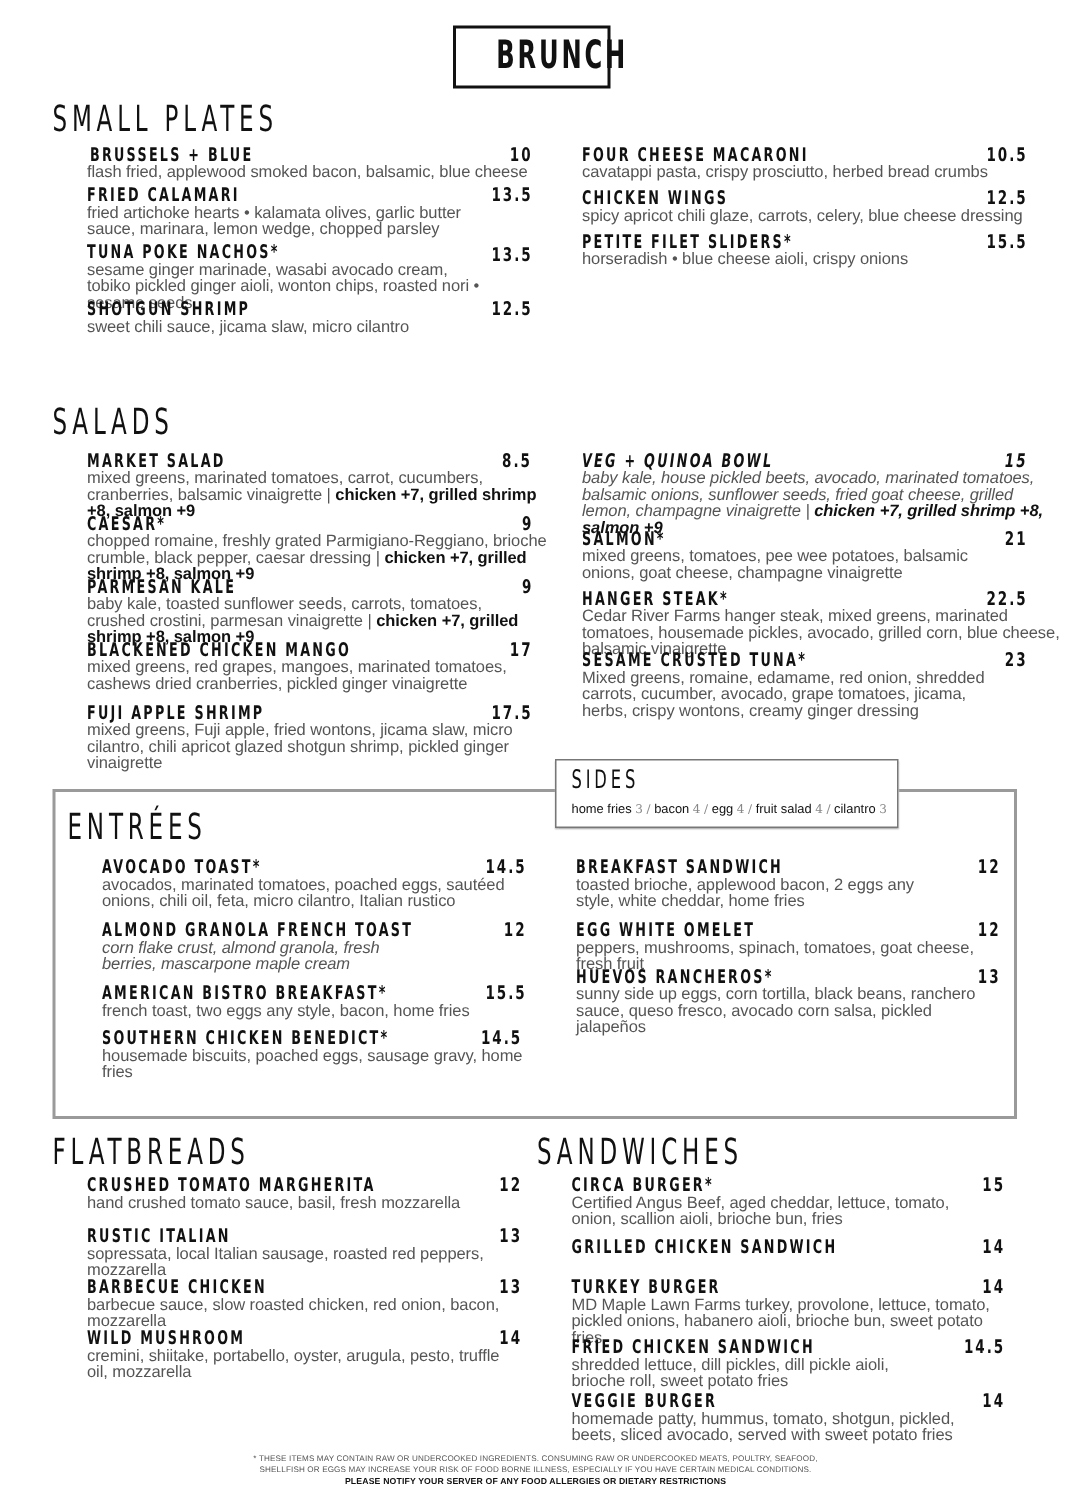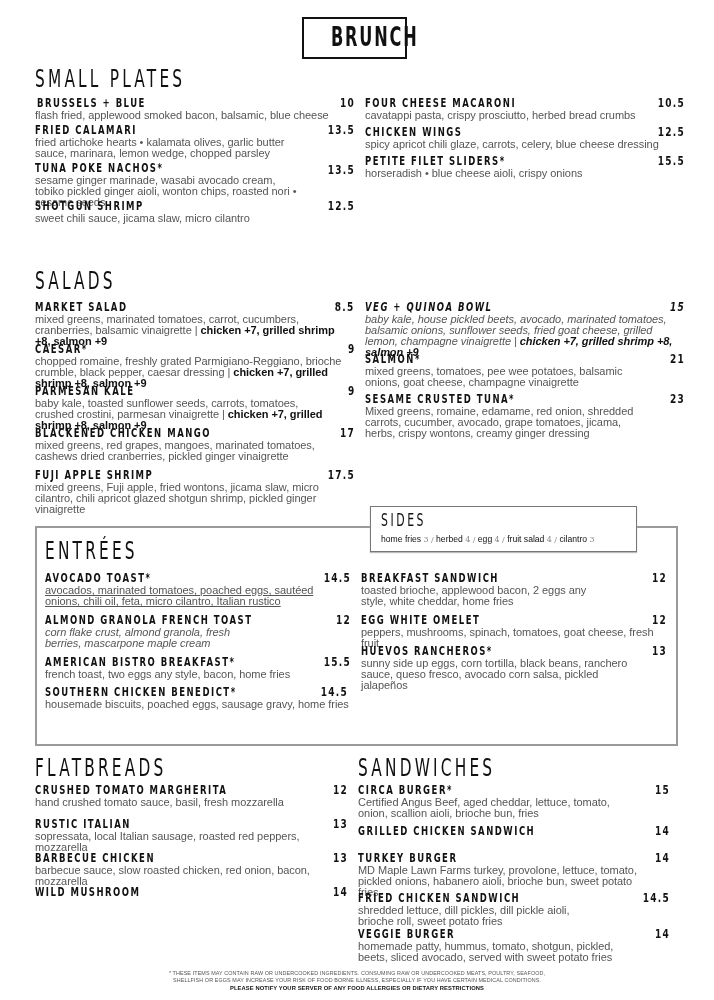--- a/index.html
+++ b/index.html
@@ -16,21 +16,21 @@
     transform: scaleX(0.62); transform-origin: center;
   }
 
   .section-title {
     position: absolute; font-family: "DejaVu Sans", sans-serif; font-weight: normal;
     font-size: 24px; letter-spacing: 5px; color: #111; white-space: nowrap;
     transform: scaleX(0.64); transform-origin: left top; line-height: 26px;
   }
 
   .col { position: absolute; }
-  .item { position: relative; }
+  .item { position: relative; margin-left: 23px; }
   .item .name {
     display: block; font-family: "DejaVu Sans", sans-serif; font-weight: bold;
     font-size: 12.5px; letter-spacing: 2.2px; line-height: 13px; white-space: nowrap;
     transform: scaleX(0.68); transform-origin: left top; color: #111;
   }
   .item .price {
     position: absolute; right: 0; top: 0; font-family: "DejaVu Sans", sans-serif;
     font-weight: bold; font-size: 12.5px; letter-spacing: 1.8px; line-height: 13px;
     transform: scaleX(0.72); transform-origin: right top; color: #111;
   }
@@ -38,21 +38,21 @@
     display: block; font-family: "Liberation Sans", sans-serif; font-size: 11px;
     line-height: 11px; color: #555; margin-top: 1px; letter-spacing: -0.05px;
   }
   .item .desc b { color: #111; font-weight: bold; }
 
   .entrees-box {
     position: absolute; left: 35px; top: 526px; width: 643px; height: 220px;
     border: 2px solid #9a9a9a;
   }
   .sides-box {
-    position: absolute; left: 370px; top: 506px; width: 267px; height: 46px;
+    position: absolute; left: 370px; top: 506px; width: 229px; height: 46px;
     border: 1.5px solid #777; background: #fff; box-shadow: 0 1px 1px #bbb;
   }
   .sides-box .sides-title {
     position: absolute; left: 10px; top: 4px; font-family: "DejaVu Sans", sans-serif;
     font-size: 17px; letter-spacing: 4px; transform: scaleX(0.64); transform-origin: left top;
     white-space: nowrap; line-height: 18px;
   }
   .sides-box .sides-list {
     position: absolute; left: 10px; top: 27px; font-family: "Liberation Sans", sans-serif;
     font-size: 8.6px; color: #111; white-space: nowrap;
@@ -150,35 +150,40 @@
   <div class="item" style="height:52px;font-style:italic;">
     <span class="name">VEG + QUINOA BOWL</span>
     <span class="price">15</span>
     <span class="desc" style="width:320px;"><span>baby kale, house pickled beets, avocado, marinated tomatoes, balsamic onions, sunflower seeds, fried goat cheese, grilled lemon, champagne vinaigrette |</span> <b>chicken +7, grilled shrimp +8, salmon +9</b></span>
   </div>
   <div class="item" style="height:40px;">
     <span class="name">SALMON*</span>
     <span class="price">21</span>
     <span class="desc" style="width:260px;">mixed greens, tomatoes, pee wee potatoes, balsamic onions, goat cheese, champagne vinaigrette</span>
   </div>
+  <div class="item" style="height:41px;">
+    <span class="name">HANGER STEAK*</span>
+    <span class="price">22.5</span>
+    <span class="desc" style="width:320px;">Cedar River Farms hanger steak, mixed greens, marinated tomatoes, housemade pickles, avocado, grilled corn, blue cheese, balsamic vinaigrette</span>
+  </div>
   <div class="item" style="height:50px;">
     <span class="name">SESAME CRUSTED TUNA*</span>
     <span class="price">23</span>
     <span class="desc" style="width:285px;">Mixed greens, romaine, edamame, red onion, shredded carrots, cucumber, avocado, grape tomatoes, jicama, herbs, crispy wontons, creamy ginger dressing</span>
   </div>
 </div>
 
 <div class="entrees-box"></div>
 <div class="section-title" style="left:45px; top:538px;">ENTRÉES</div>
 
 <div class="col" style="left:45px; top:571px; width:306px;">
   <div class="item" style="height:42px;">
     <span class="name">AVOCADO TOAST*</span>
     <span class="price">14.5</span>
-    <span class="desc" style="width:270px;text-decoration:underline;">avocados, marinated tomatoes, poached eggs, sautéed onions, chili oil, feta, micro cilantro, Italian rustico</span>
+    <span class="desc" style="width:270px;">avocados, marinated tomatoes, poached eggs, sautéed onions, chili oil, feta, micro cilantro, Italian rustico</span>
   </div>
   <div class="item" style="height:42px;">
     <span class="name">ALMOND GRANOLA FRENCH TOAST</span>
     <span class="price">12</span>
     <span class="desc" style="width:200px;font-style:italic;">corn flake crust, almond granola, fresh berries, mascarpone maple cream</span>
   </div>
   <div class="item" style="height:30px;">
     <span class="name">AMERICAN BISTRO BREAKFAST*</span>
     <span class="price">15.5</span>
     <span class="desc">french toast, two eggs any style, bacon, home fries</span>
@@ -207,21 +212,21 @@
     <span class="desc" style="width:270px;">sunny side up eggs, corn tortilla, black beans, ranchero sauce, queso fresco, avocado corn salsa, pickled jalapeños</span>
   </div>
 </div>
 
 <div class="sides-box">
   <div class="sides-title">SIDES</div>
   <div class="sides-list">
     <span>home fries</span>
     <span class="sp">3</span>
     <span class="sp">/</span>
-    <span>herbed</span>
+    <span>bacon</span>
     <span class="sp">4</span>
     <span class="sp">/</span>
     <span>egg</span>
     <span class="sp">4</span>
     <span class="sp">/</span>
     <span>fruit salad</span>
     <span class="sp">4</span>
     <span class="sp">/</span>
     <span>cilantro</span>
     <span class="sp">3</span>
@@ -242,20 +247,21 @@
     <span class="desc">sopressata, local Italian sausage, roasted red peppers, mozzarella</span>
   </div>
   <div class="item" style="height:34px;">
     <span class="name">BARBECUE CHICKEN</span>
     <span class="price">13</span>
     <span class="desc">barbecue sauce, slow roasted chicken, red onion, bacon, mozzarella</span>
   </div>
   <div class="item" style="height:30px;">
     <span class="name">WILD MUSHROOM</span>
     <span class="price">14</span>
+    <span class="desc">cremini, shiitake, portabello, oyster, arugula, pesto, truffle oil, mozzarella</span>
   </div>
 </div>
 
 <div class="section-title" style="left:358px; top:755px;">SANDWICHES</div>
 
 <div class="col" style="left:358px; top:783px; width:312px;">
   <div class="item" style="height:41px;">
     <span class="name">CIRCA BURGER*</span>
     <span class="price">15</span>
     <span class="desc" style="width:260px;">Certified Angus Beef, aged cheddar, lettuce, tomato, onion, scallion aioli, brioche bun, fries</span>

